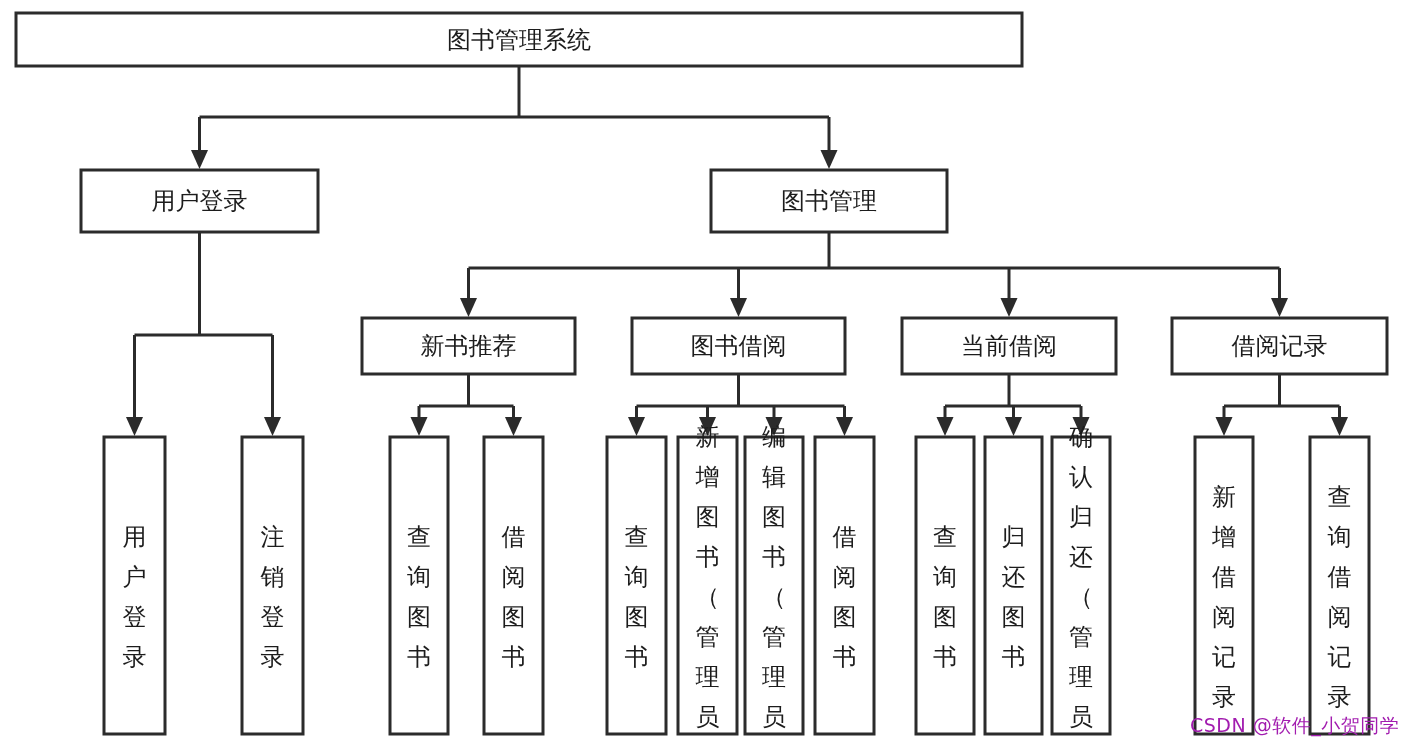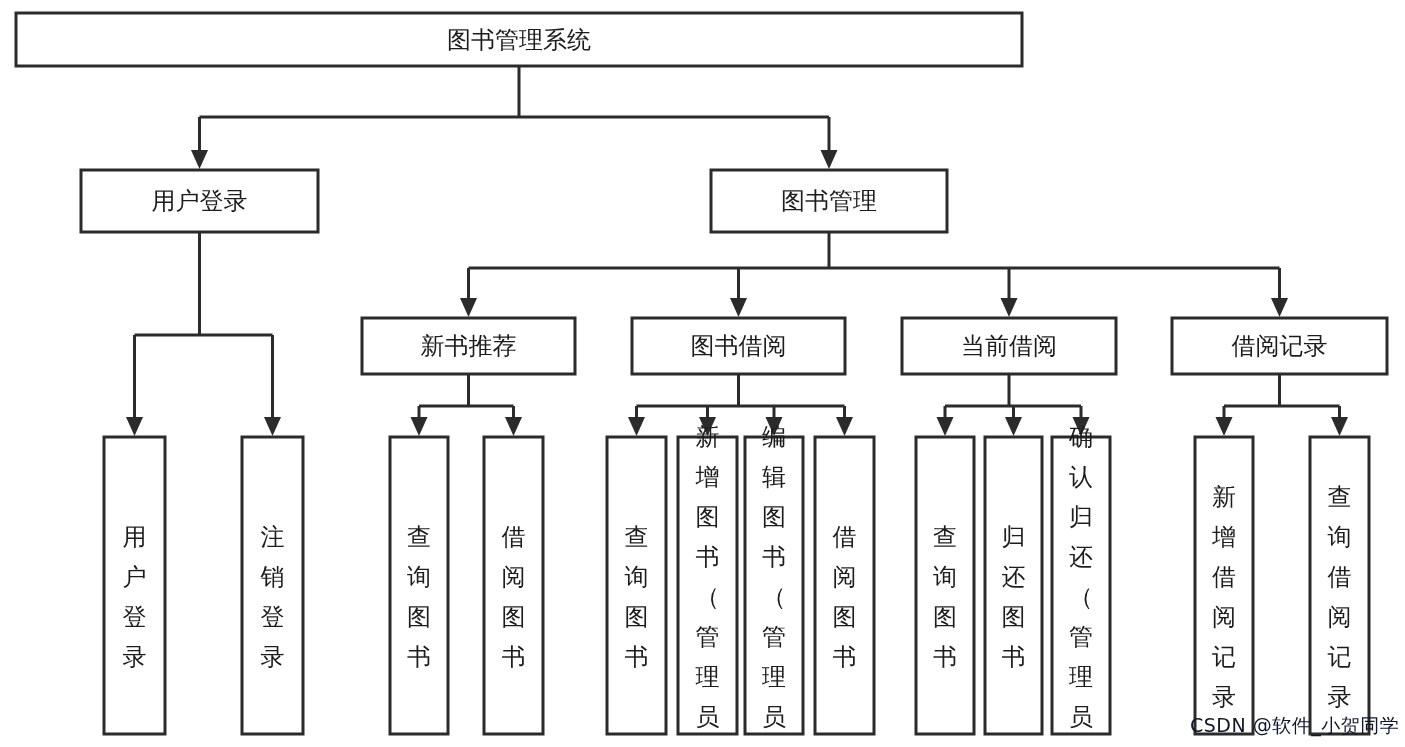--- a/index.html
+++ b/index.html
@@ -47,21 +47,21 @@
     font-family: "DejaVu Sans", "Liberation Sans", sans-serif;
     font-size: 24px;
     fill: #1c1c1c;
     text-anchor: middle;
     dominant-baseline: middle;
   }
   .watermark-text {
     position: absolute;
     font-family: "DejaVu Sans", "Liberation Sans", sans-serif;
     font-size: 19px;
-    color: #0f172a;
+    color: #a21caf;
     white-space: nowrap;
     left: 1190px;
     top: 713px;
     letter-spacing: 0.5px;
     pointer-events: none;
   }
 </style>
 </head>
 <body>
 

